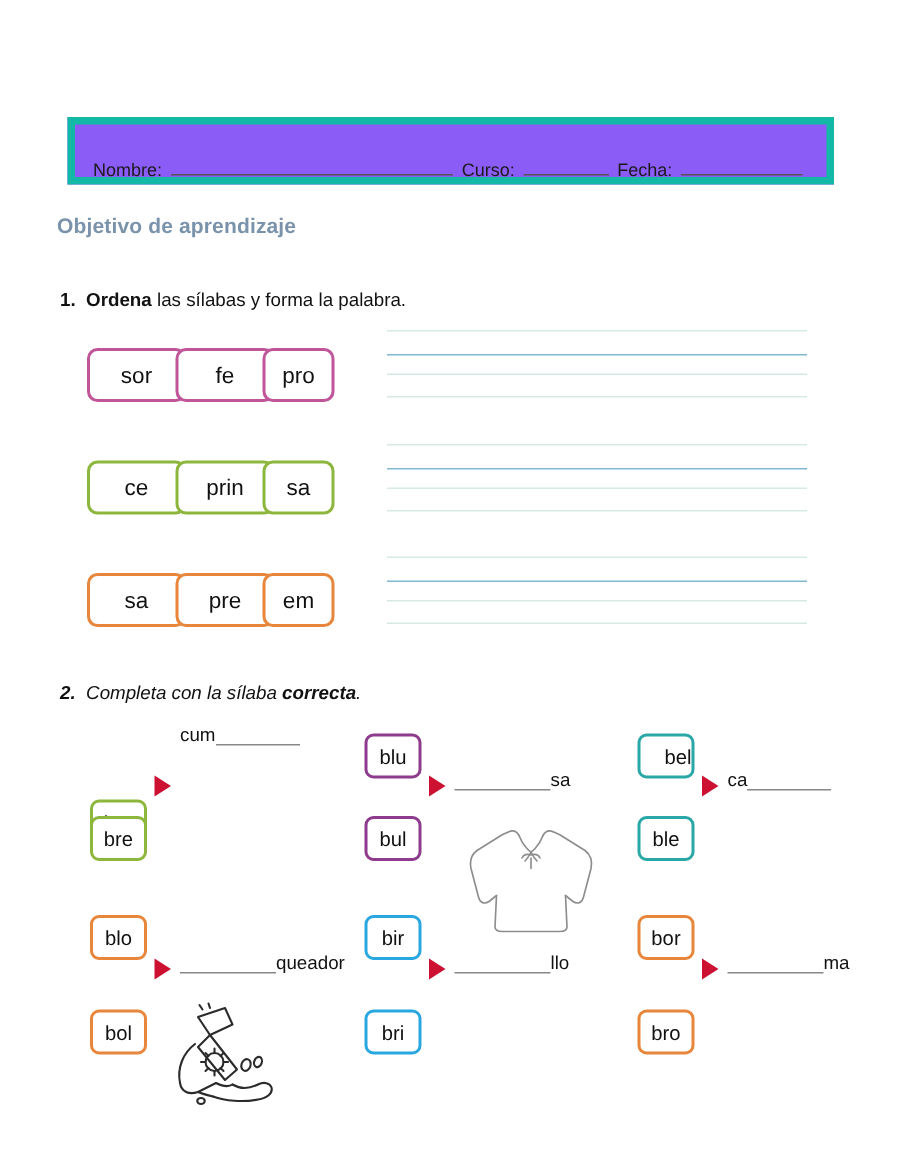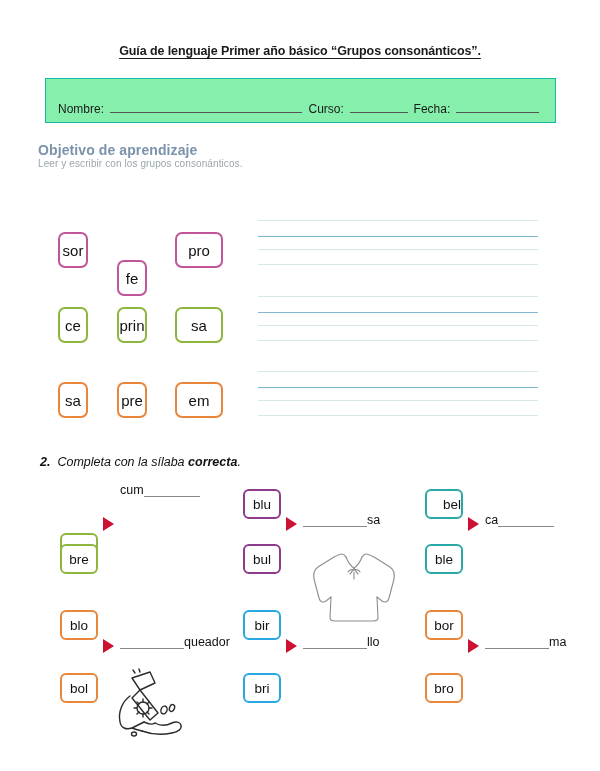--- a/index.html
+++ b/index.html
@@ -22,22 +22,22 @@
     text-decoration: underline;
     text-underline-offset: 3px;
     letter-spacing: -0.1px;
   }
 
   
   .idbox {
     position: absolute;
     top: 78px; left: 45px;
     width: 511px; height: 45px;
-    border: 1px solid #14b8a6;
-    background: #86efac;
+    border: 5px solid #14b8a6;
+    background: #8b5cf6;
   }
   .idrow {
     position: absolute;
     left: 12px; right: 10px; top: 23px;
     display: flex;
     align-items: baseline;
     font-size: 12px;
   }
   .idlabel { white-space: nowrap; }
   .idline {
@@ -84,21 +84,21 @@
     display: flex;
     align-items: center;
     justify-content: center;
     background: #fff;
     border: 2px solid #999;
     border-radius: 7px;
     font-size: 15px;
     color: #111;
     height: 36px;
   }
-  .tile.w1 { width: 30px; }
+  .tile.w1 { width: 66px; }
   .tile.w2 { width: 48px; }
 
   
   .lines {
     position: absolute;
     width: 280px;
     height: 4px;
   }
   .lines .ln {
     position: absolute;
@@ -149,42 +149,44 @@
   .blank.b2 { width: 64px; }
 
   
   .illus { position: absolute; }
 </style>
 </head>
 <body>
 
 <div class="page">
 
-  <div class="title">Guía de lenguaje Primer año básico “Grupos consonánticos”.</div>
 
   <div class="idbox">
     <div class="idrow">
       <span class="idlabel">Nombre:</span>
       <span class="idline name"></span>
       <span class="idlabel">Curso:</span>
       <span class="idline curso"></span>
       <span class="idlabel">Fecha:</span>
       <span class="idline fecha"></span>
     </div>
   </div>
 
   <div class="obj-title">Objetivo de aprendizaje</div>
-  <div class="obj-text">Leer y escribir con los grupos consonánticos.</div>
-
+
+  <div class="ex-head ex1-head">
+    <span class="num">1.</span>
+    <span>&nbsp;</span><span class="bold">Ordena</span><span> las sílabas y forma la palabra.</span>
+  </div>
 
   <div id="ex1-container">
       <div class="tile w1" style="top: 232px; left: 58px; border-color: rgb(192, 85, 154);">
         <span>sor</span>
       </div>
-      <div class="tile w1" style="top: 232px; left: 117px; border-color: rgb(192, 85, 154); margin-top: 28px;">
+      <div class="tile w1" style="top: 232px; left: 117px; border-color: rgb(192, 85, 154);">
         <span>fe</span>
       </div>
       <div class="tile w2" style="top: 232px; left: 175px; border-color: rgb(192, 85, 154);">
         <span>pro</span>
       </div>
       <div class="lines" style="top: 220px; left: 258px;">
         <div class="ln" style="top: 0px; background: rgb(214, 233, 226);"></div>
         <div class="ln mid" style="top: 16px; background: rgb(127, 184, 207);"></div>
         <div class="ln" style="top: 29px; background: rgb(214, 233, 226);"></div>
         <div class="ln" style="top: 44px; background: rgb(214, 233, 226);"></div>

